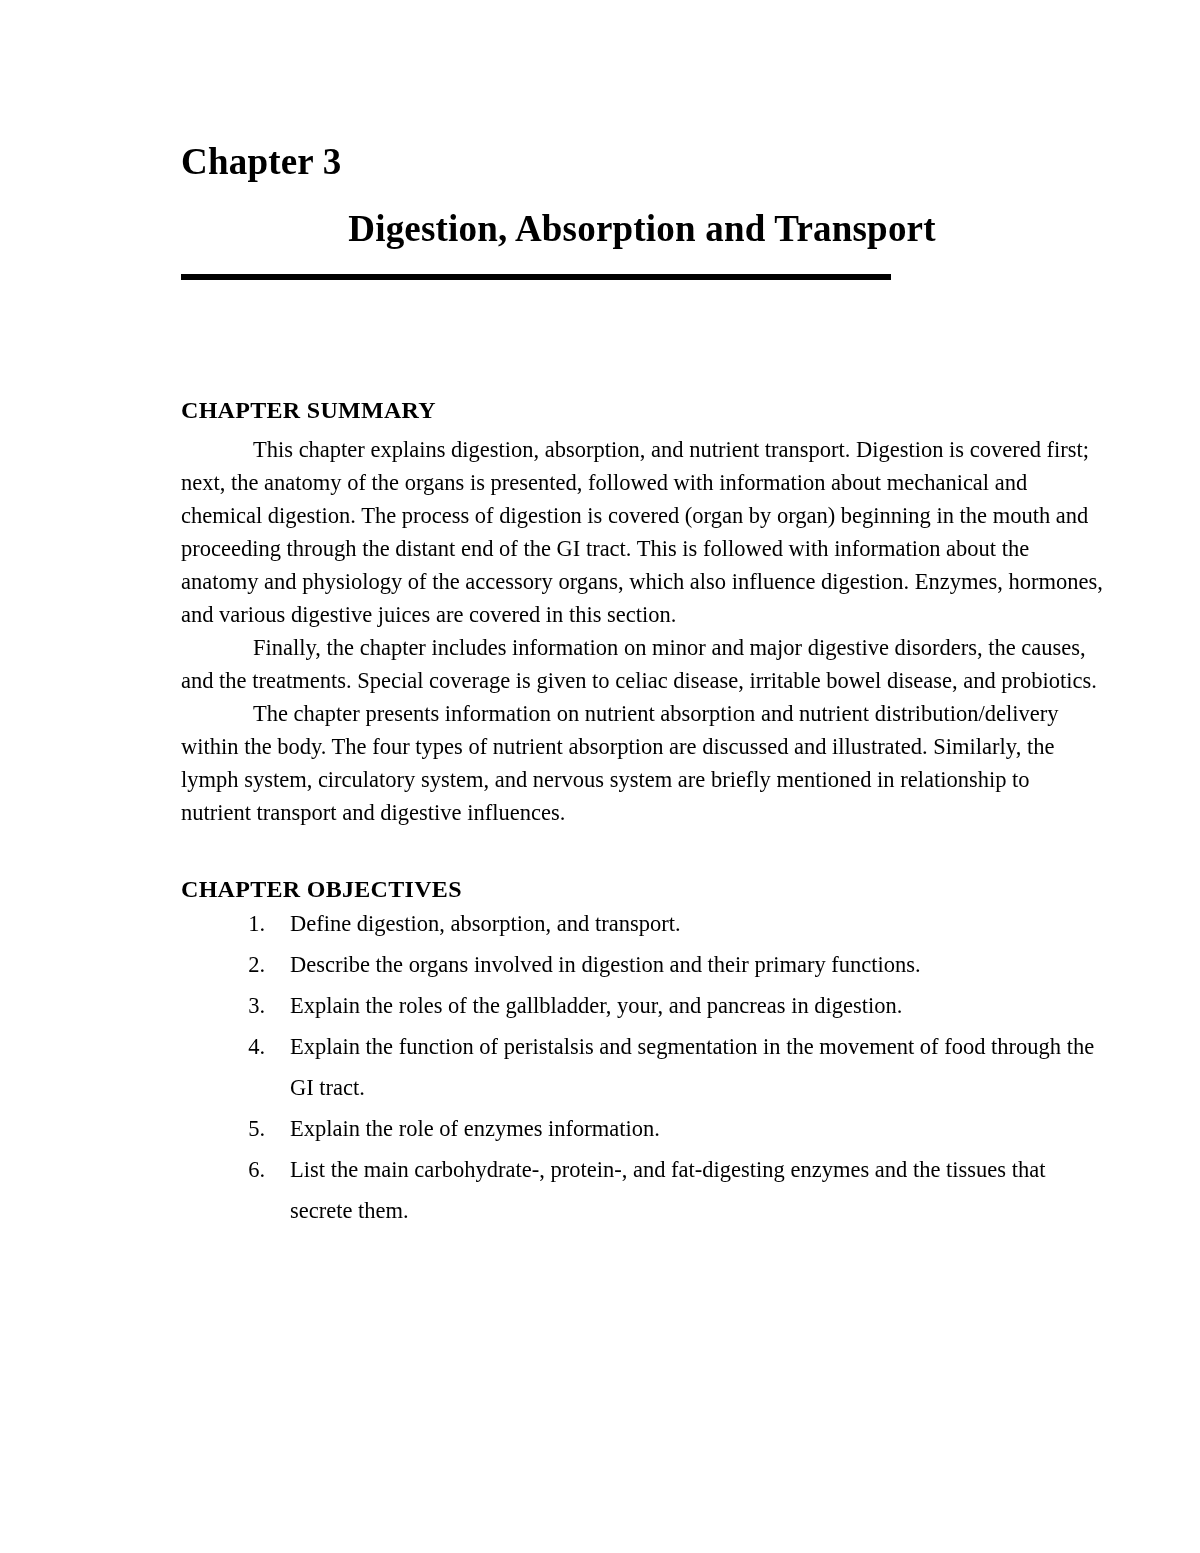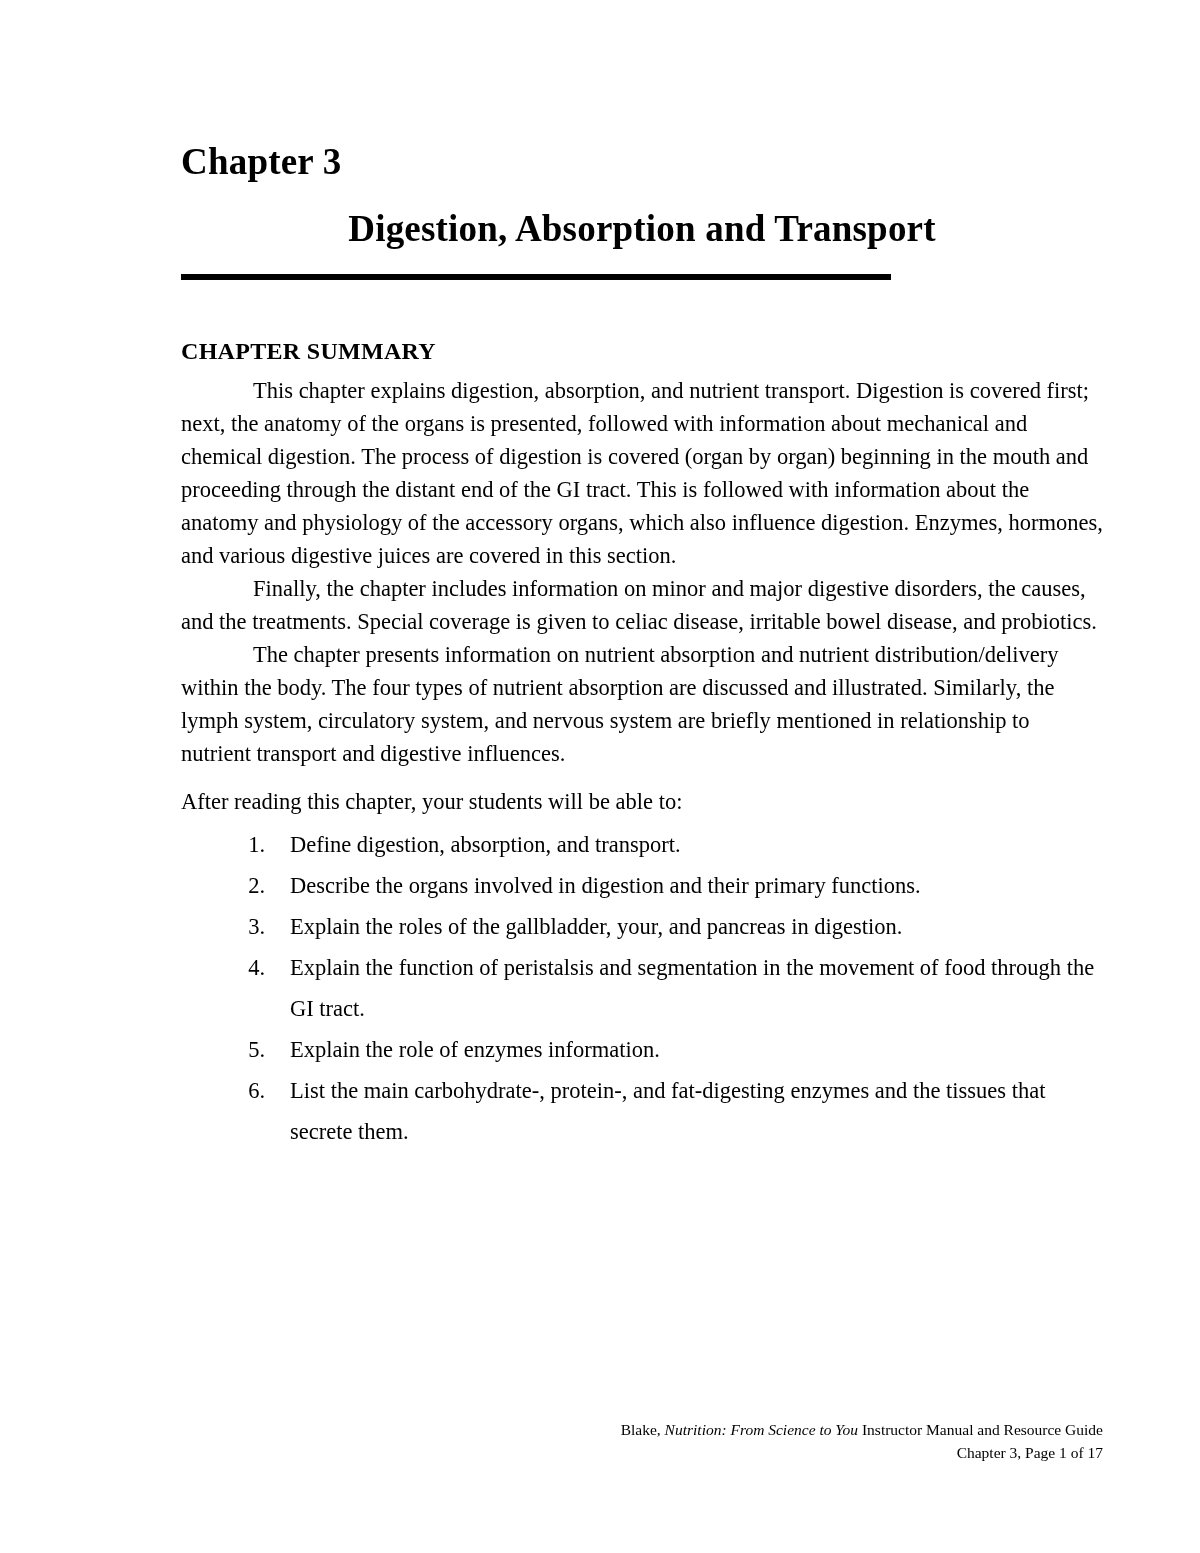--- a/index.html
+++ b/index.html
@@ -60,21 +60,21 @@
   }
 
   
   .section-heading {
     font-size: 24px;
     font-weight: bold;
     letter-spacing: 0.3px;
     margin: 0;
     line-height: 1.0;
   }
-  .heading-summary { padding-top: 59px; }
+  .heading-summary { padding-top: 118px; }
   .heading-objectives { padding-top: 48px; }
 
   
   .body-par {
     font-size: 22.5px;
     line-height: 33px;
     margin: 0;
     text-align: left;
     font-stretch: semi-condensed;
     transform-origin: left top;
@@ -144,22 +144,22 @@
     <div class="title-rule"></div>
 
     <h2 class="section-heading heading-summary">CHAPTER SUMMARY</h2>
 
     <p class="body-par indented par-gap-first">This chapter explains digestion, absorption, and nutrient transport. Digestion is covered first; next, the anatomy of the organs is presented, followed with information about mechanical and chemical digestion. The process of digestion is covered (organ by organ) beginning in the mouth and proceeding through the distant end of the GI tract. This is followed with information about the anatomy and physiology of the accessory organs, which also influence digestion. Enzymes, hormones, and various digestive juices are covered in this section.</p>
 
     <p class="body-par indented">Finally, the chapter includes information on minor and major digestive disorders, the causes, and the treatments. Special coverage is given to celiac disease, irritable bowel disease, and probiotics.</p>
 
     <p class="body-par indented">The chapter presents information on nutrient absorption and nutrient distribution/delivery within the body. The four types of nutrient absorption are discussed and illustrated. Similarly, the lymph system, circulatory system, and nervous system are briefly mentioned in relationship to nutrient transport and digestive influences.</p>
 
+    <h2 class="section-heading heading-objectives">CHAPTER OBJECTIVES</h2>
 
-    <p class="lead-line">After reading this chapter, your students will be able to:</p>
 
     <ol class="objectives-list">
       <li class="objective-item">
         <span class="objective-num">1.</span>
         <span class="objective-text">Define digestion, absorption, and transport.</span>
       </li>
       <li class="objective-item">
         <span class="objective-num">2.</span>
         <span class="objective-text">Describe the organs involved in digestion and their primary functions.</span>
       </li>
@@ -176,17 +176,13 @@
         <span class="objective-text">Explain the role of enzymes information.</span>
       </li>
       <li class="objective-item">
         <span class="objective-num">6.</span>
         <span class="objective-text">List the main carbohydrate-, protein-, and fat-digesting enzymes and the tissues that secrete them.</span>
       </li>
     </ol>
 
   </div>
 
-  <div class="footer">
-    <span class="footer-line"><span>Blake,</span> <em>Nutrition:  From Science to You</em> <span>Instructor Manual and Resource Guide</span></span>
-    <span class="footer-line">Chapter 3, Page 1 of 17</span>
-  </div>
 </div>
 
 </body></html>

